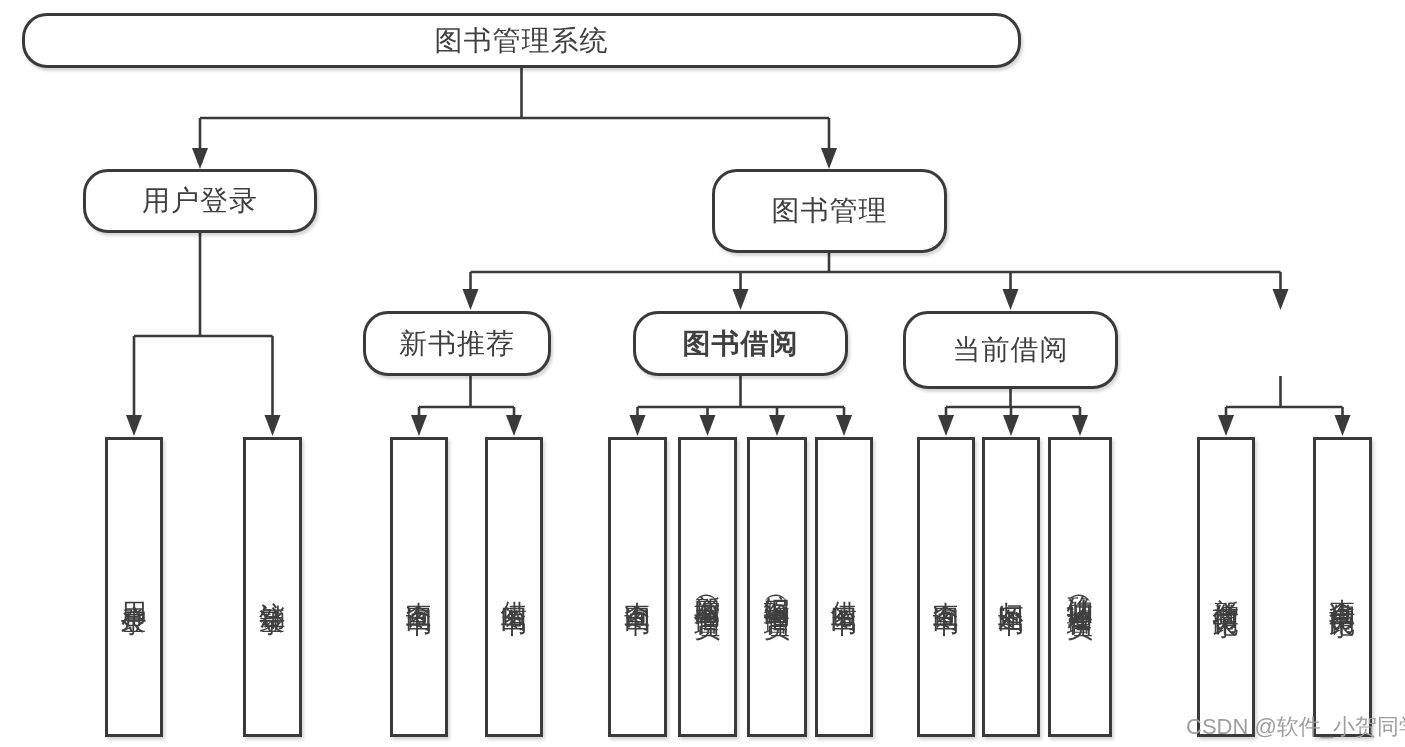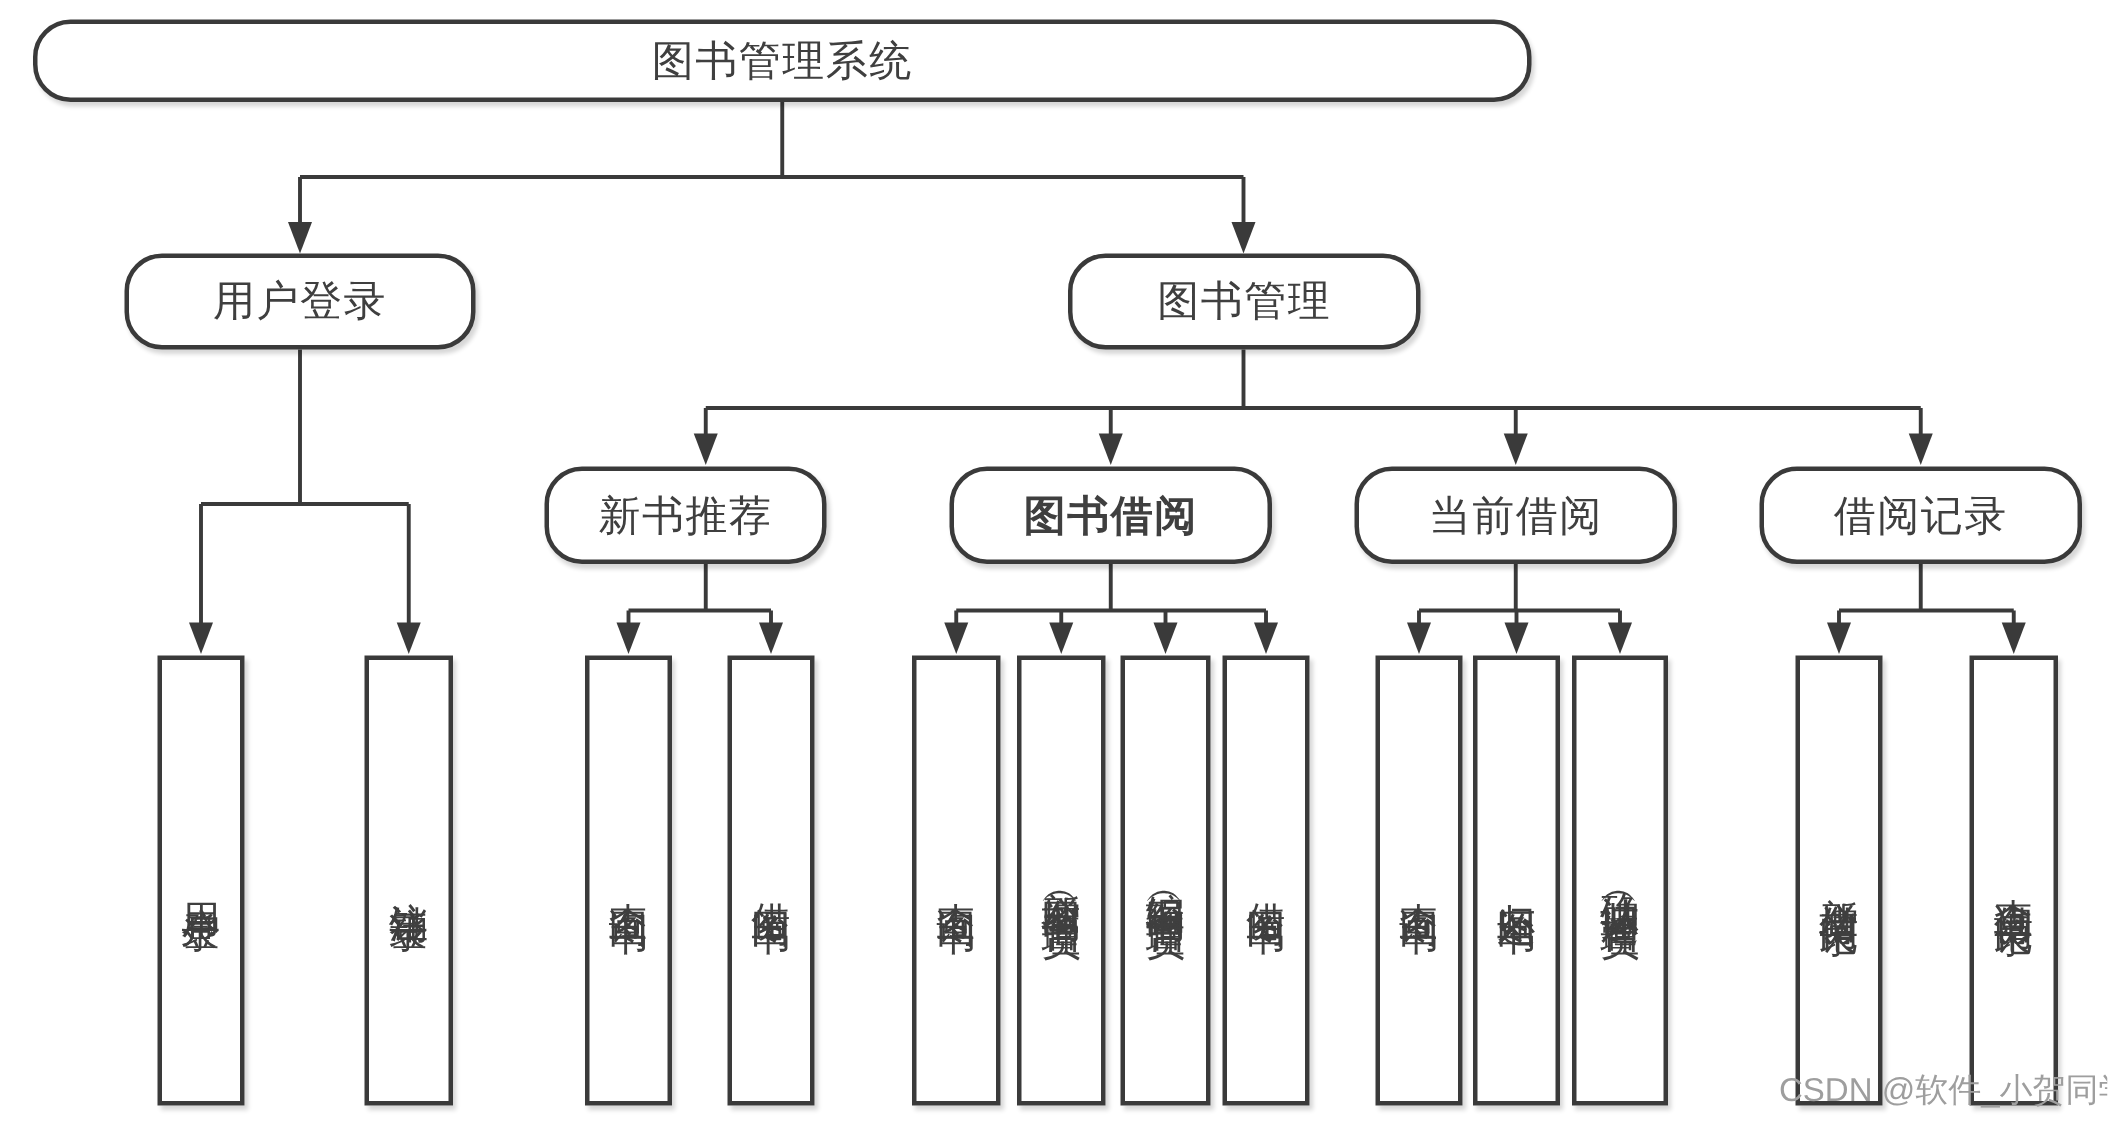--- a/index.html
+++ b/index.html
@@ -124,35 +124,32 @@
       <polygon points="1334.5,415 1350.5,415 1342.5,436"></polygon>
   </svg>
 
   <div class="node hnode" style="left:22px; top:13px; width:999px; height:55px;">
     <span>图书管理系统</span>
   </div>
 
   <div class="node hnode" style="left:83px; top:169px; width:234px; height:64px;">
     <span>用户登录</span>
   </div>
-  <div class="node hnode" style="left:712px; top:169px; width:235px; height:64px;">
+  <div class="node hnode" style="left:712px; top:169px; width:235px; height:84px;">
     <span>图书管理</span>
   </div>
 
   <div class="node hnode" style="left:363px; top:311px; width:188px; height:65px;">
     <span>新书推荐</span>
   </div>
   <div class="node hnode" style="left:633px; top:311px; width:215px; height:65px;font-weight:bold;">
     <span>图书借阅</span>
   </div>
-  <div class="node hnode" style="left:903px; top:311px; width:215px; height:65px;">
+  <div class="node hnode" style="left:903px; top:311px; width:215px; height:78px;">
     <span>当前借阅</span>
-  </div>
-  <div class="node hnode" style="left:1173px; top:311px; width:215px; height:65px;">
-    <span>借阅记录</span>
   </div>
 
   <div class="node vnode" style="left:105px; top:437px; width:58px; height:300px;">
     <span>用户登录</span>
   </div>
   <div class="node vnode" style="left:243px; top:437px; width:59px; height:300px;">
     <span>注销登录</span>
   </div>
 
   <div class="node vnode" style="left:390px; top:437px; width:58px; height:300px;">

